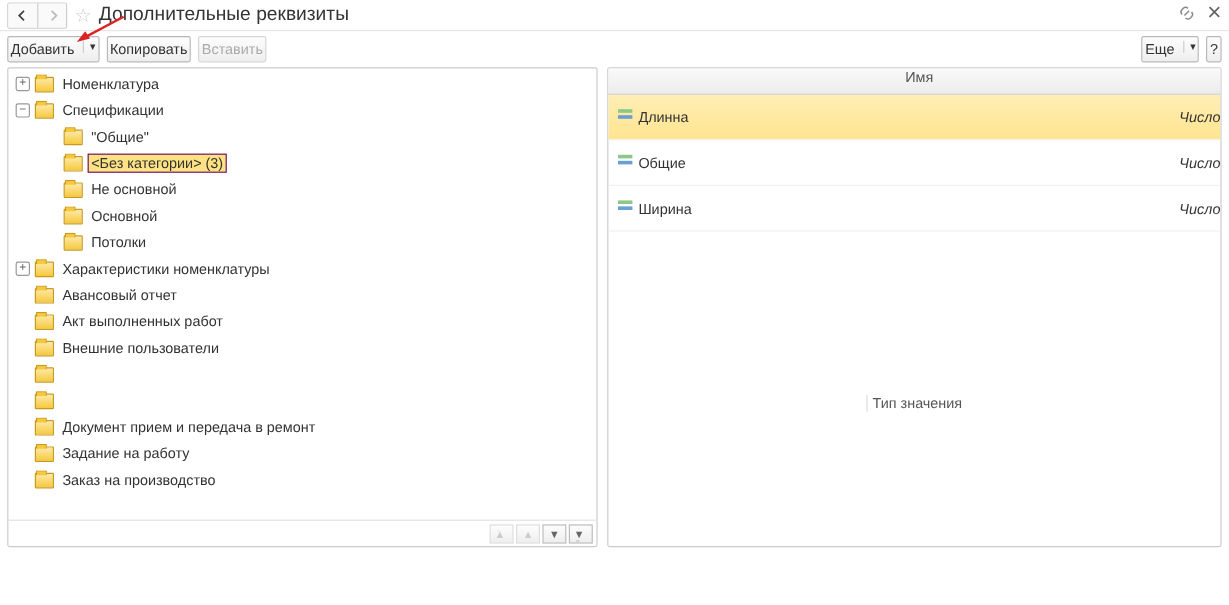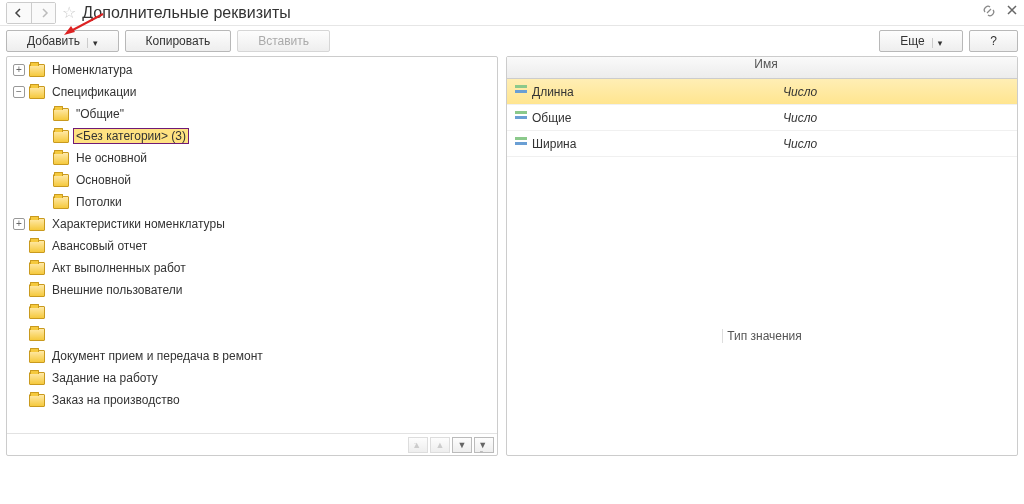--- a/index.html
+++ b/index.html
@@ -40,26 +40,26 @@
   .toolbar {
     display: flex;
     align-items: center;
     height: 30px;
     padding: 3px 6px;
     gap: 6px;
   }
   .btn {
     border: 1px solid #b8b8b8;
     background: linear-gradient(#fdfdfd,#eee);
-    padding: 3px 20px;
+    padding: 3px 2px;
     border-radius: 2px;
     cursor: pointer;
     height: 22px;
     display: inline-flex;
-    align-items: flex-end;
+    align-items: flex-start;
     gap: 4px;
   }
   .btn.disabled { color: #aaa; border-color: #d6d6d6; cursor: default; }
   .btn .caret {
     border-left: 1px solid #ccc;
     padding-left: 5px;
     margin-left: 3px;
     font-size: 9px;
   }
   .toolbar .spacer { flex: 1; }
@@ -161,23 +161,24 @@
     border-bottom: 1px solid #ccc;
     height: 22px;
     align-items: center;
     flex-direction: column;
   }
   .grid-head .col1 { flex: 0 0 272px; padding-left: 8px; color: #555; }
   .grid-head .col2 { flex: 1; padding-left: 4px; color: #555; border-left: 1px solid #ddd; }
   .grid-body { flex: 1; overflow: auto; }
   .grid-row {
     display: flex;
-    height: 26px;
+    height: 38px;
     align-items: center;
     border-bottom: 1px solid #f0f0f0;
+    text-align: right;
   }
   .grid-row.selected {
     background: linear-gradient(#ffeeb5,#ffe58f);
   }
   .grid-row .col1 { flex: 0 0 272px; padding-left: 8px; display: flex; align-items: center; gap: 5px; }
   .grid-row .col2 { flex: 1; padding-left: 4px; font-style: italic; }
   .bar-icon {
     width: 12px; height: 3px;
     background: #6a9fd4;
     position: relative;

